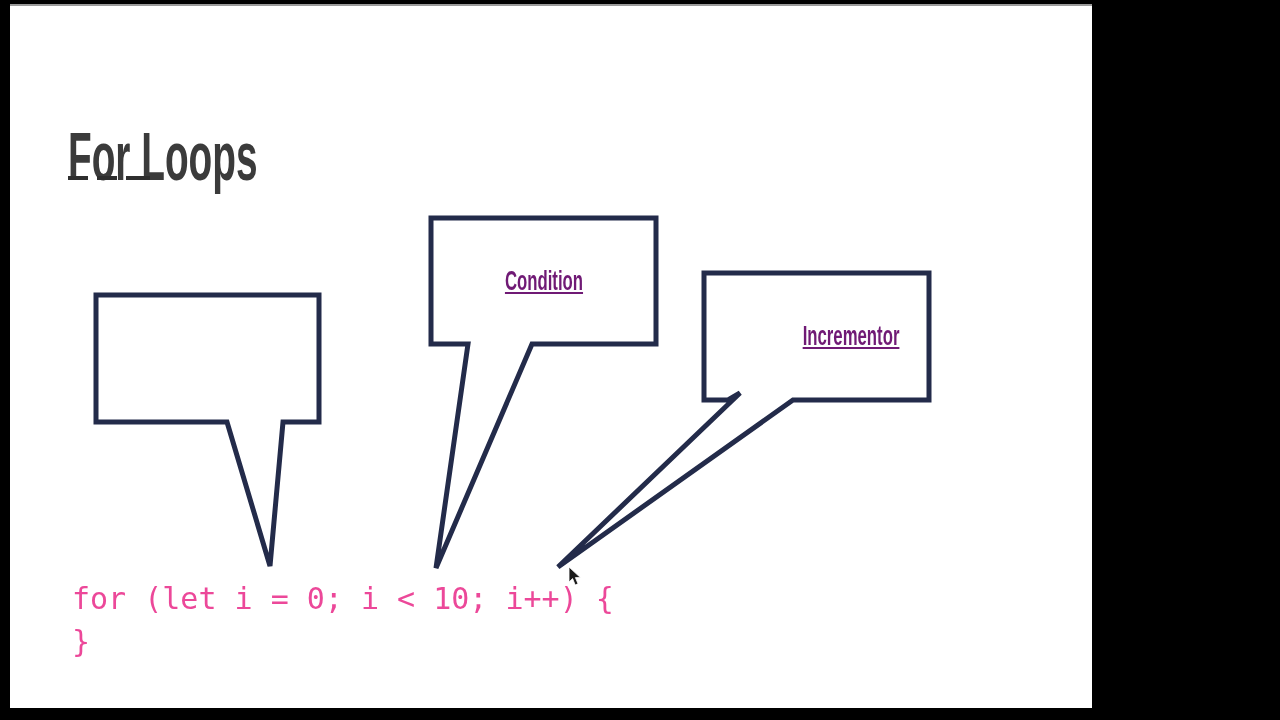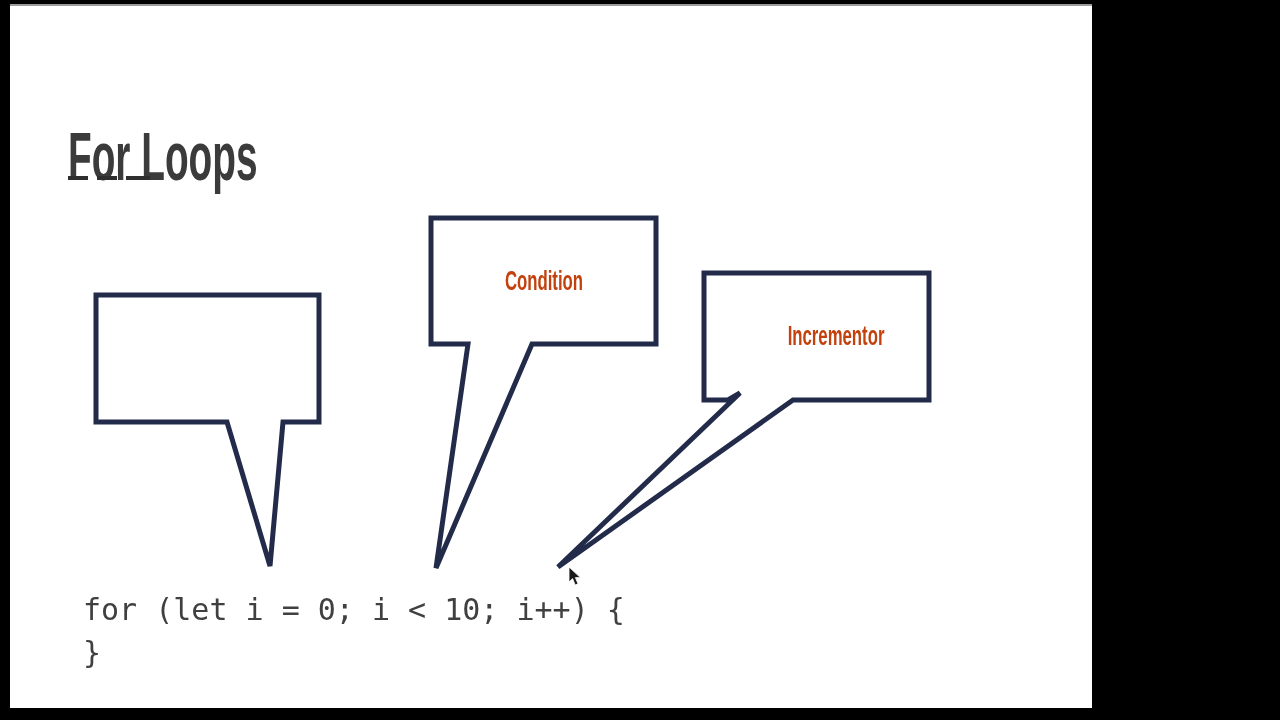--- a/index.html
+++ b/index.html
@@ -26,32 +26,32 @@
   .dash { height:4px; background:#2e2e2e; }
   .dash.d1, .dash.d2 { width:20px; }
   .dash.d3 { width:24px; }
 
   
   svg.callouts { position:absolute; left:0; top:0; z-index:5; }
 
   .callout-label {
     position:absolute; z-index:6;
     display:flex; align-items:center; justify-content:center;
-    font-size:27px; font-weight:bold; color:#c2410c;
+    font-size:27px; font-weight:bold; color:#701a75;text-decoration:underline;
   }
   .callout-label > span { transform:scaleX(0.62); white-space:nowrap; }
   .label-initializer { left:96px;  top:295px; width:223px; height:127px; }
   .label-condition   { left:431px; top:218px; width:225px; height:126px; }
-  .label-incrementor { left:724px; top:273px; width:225px; height:127px; }
+  .label-incrementor { left:704px; top:273px; width:225px; height:127px;justify-content:flex-end; }
 
   
   pre.code-block {
-    position:absolute; left:65px; top:570px; margin:18px; z-index:4;
+    position:absolute; left:65px; top:570px; margin:7px; z-index:4;
     font-family:"DejaVu Sans Mono", monospace;
-    font-size:30px; line-height:43px; color:#404040;
+    font-size:30px; line-height:43px; color:#ec4899;
   }
   pre.code-block div { white-space:pre; }
 
   .mouse-cursor { position:absolute; left:568px; top:566px; z-index:20; }
 </style>
 </head>
 <body>
 
 <div class="frame">
 

